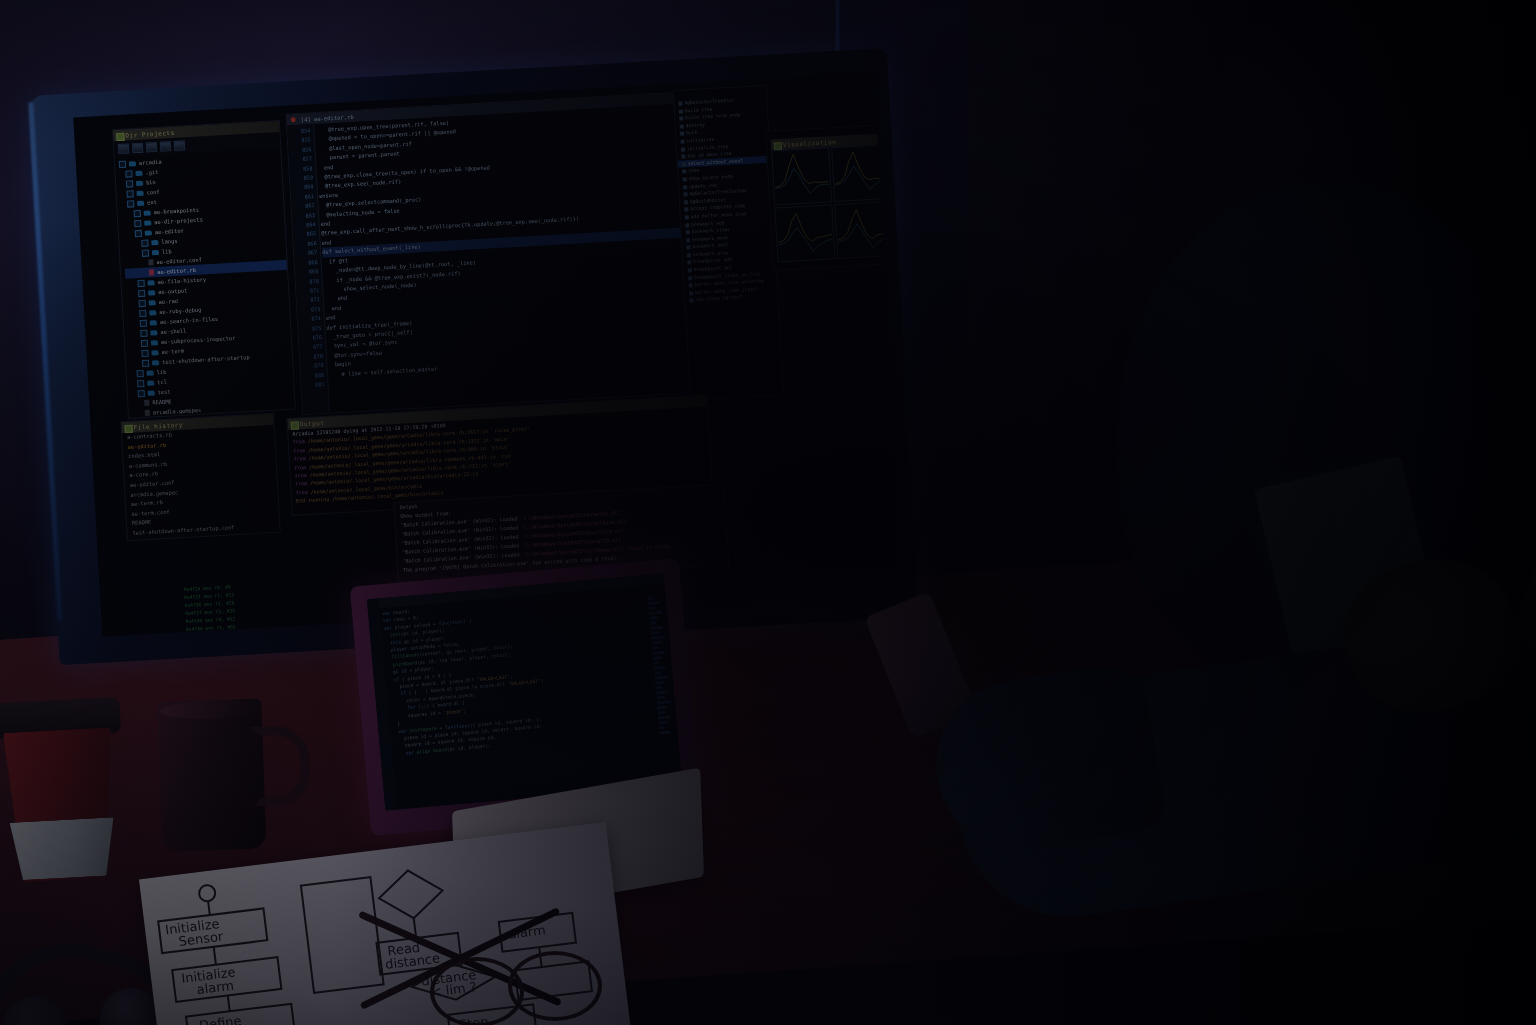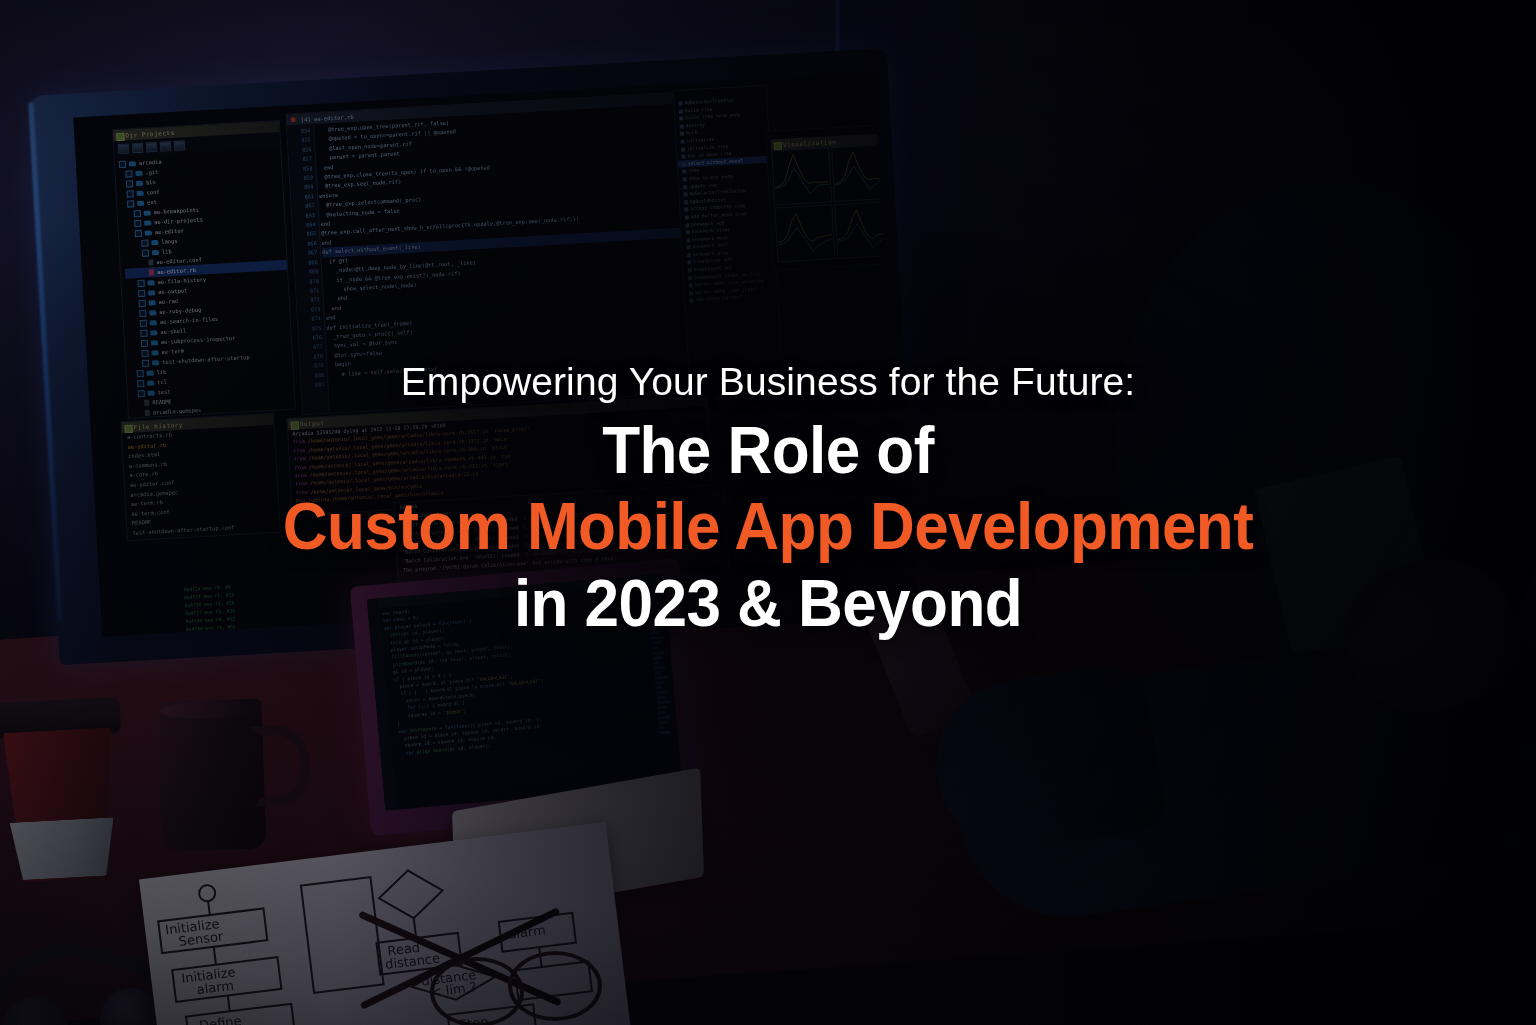--- a/index.html
+++ b/index.html
@@ -1090,20 +1090,14 @@
       <div class="tablet"></div>
       <div class="phone"></div>
       <div class="p-arm"></div>
       <div class="p-sleeve"></div>
       <div class="p-hand"></div>
     </div>
 
     <div class="scrim"></div>
   </div>
 
-  <div class="headline">
-    <p class="eyebrow">Empowering Your Business for the Future:</p>
-    <p class="h-line">The Role of</p>
-    <p class="h-line accent">Custom Mobile App Development</p>
-    <p class="h-line">in 2023 &amp; Beyond</p>
-  </div>
 
 </div>
 
 </body></html>

